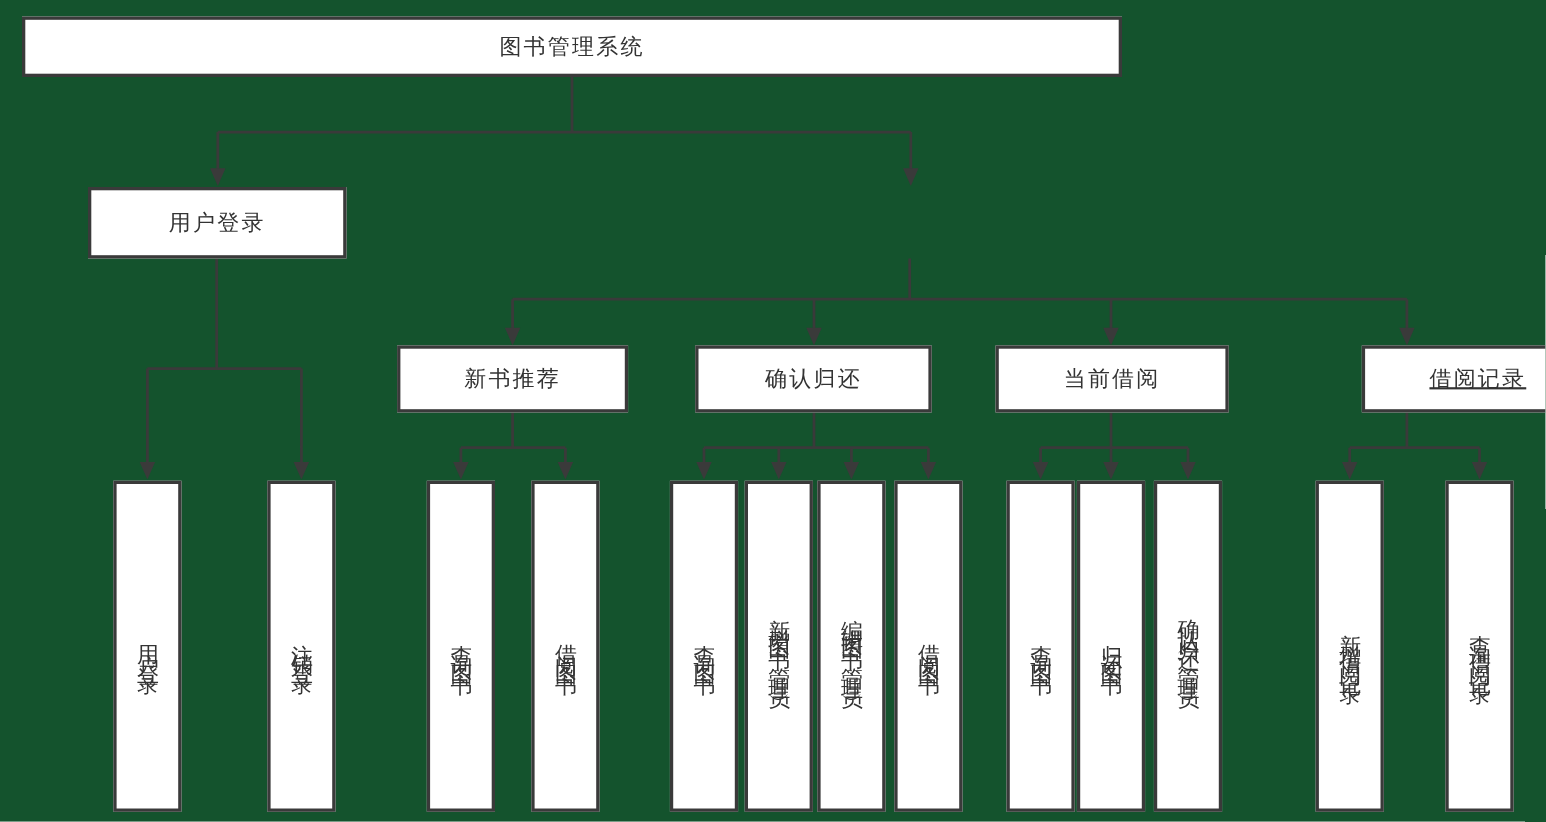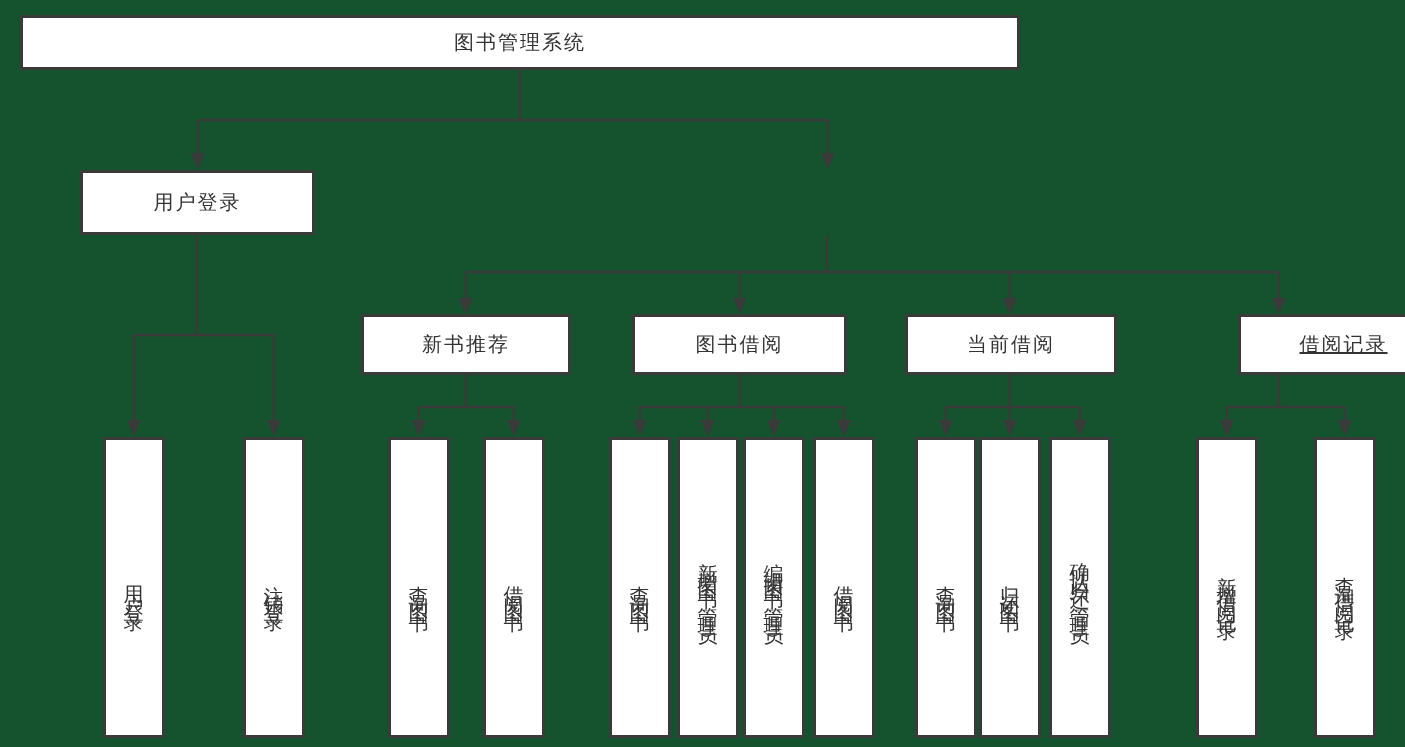--- a/index.html
+++ b/index.html
@@ -93,21 +93,21 @@
       <polygon points="1220,420 1234,420 1227,436"></polygon>
       <polygon points="1338,420 1352,420 1345,436"></polygon>
     </g>
   </svg>
 
   <div class="node" style="left:20px; top:15px; width:1000px; height:55px;">图书管理系统</div>
 
   <div class="node" style="left:80px; top:170px; width:235px; height:65px;">用户登录</div>
 
   <div class="node" style="left:361px; top:314px; width:210px; height:61px;">新书推荐</div>
-  <div class="node" style="left:632px; top:314px; width:215px; height:61px;">图书借阅</div>
+  <div class="node" style="left:632px; top:314px; width:215px; height:61px;">确认归还</div>
   <div class="node" style="left:905px; top:314px; width:212px; height:61px;font-family:Liberation Serif, serif;">当前借阅</div>
   <div class="node" style="left:1238px; top:314px; width:211px; height:61px;text-decoration:underline;">借阅记录</div>
 
   <div class="node leaf" style="left:103px; top:437px; width:62px; height:301px;">
     <span class="vtext">用户登录</span>
   </div>
   <div class="node leaf" style="left:243px; top:437px; width:62px; height:301px;">
     <span class="vtext">注销登录</span>
   </div>
 

